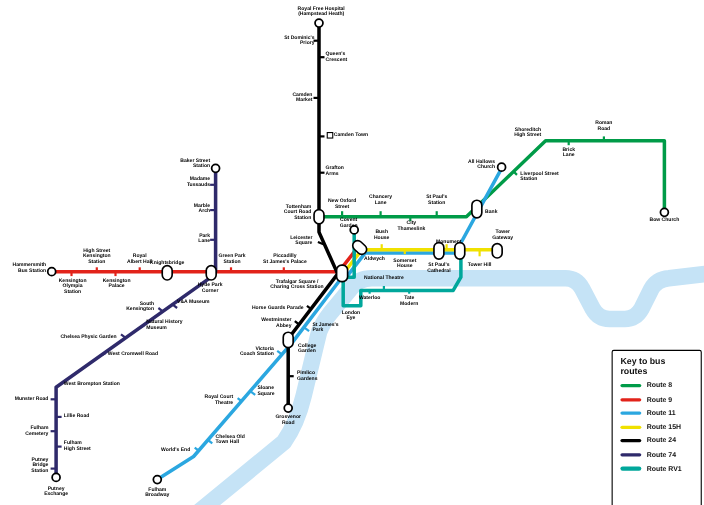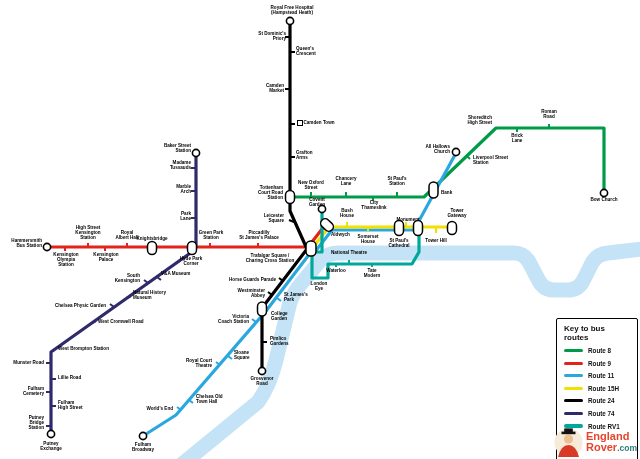--- a/index.html
+++ b/index.html
@@ -395,26 +395,13 @@
           <div class="lswatch" style="background: rgb(47, 42, 107);"></div>
           <span>Route 74</span>
         </div>
         <div class="lrow">
           <div class="lswatch" style="background: rgb(0, 167, 155);"></div>
           <span>Route RV1</span>
         </div>
       </div>
   </div>
 
-  <div class="logo">
-    <svg width="29" height="29" viewBox="0 0 29 29">
-      <circle cx="14.5" cy="14.5" r="14" fill="#f6ead9"></circle>
-      <path d="M4 29 Q7 17 14.5 17 Q22 17 25 29 Z" fill="#d93a26"></path>
-      <circle cx="14.5" cy="11" r="4.6" fill="#eebd92"></circle>
-      <rect x="7.5" y="3.6" width="14" height="2.6" fill="#111"></rect>
-      <rect x="10.2" y="0.4" width="8.6" height="4.4" fill="#111"></rect>
-    </svg>
-    <div class="logo-text">
-      <div class="logo-l1">England</div>
-      <div class="logo-l1"><span>Rover</span><span class="dotcom">.com</span></div>
-    </div>
-  </div>
 </div>
 
 </body></html>

